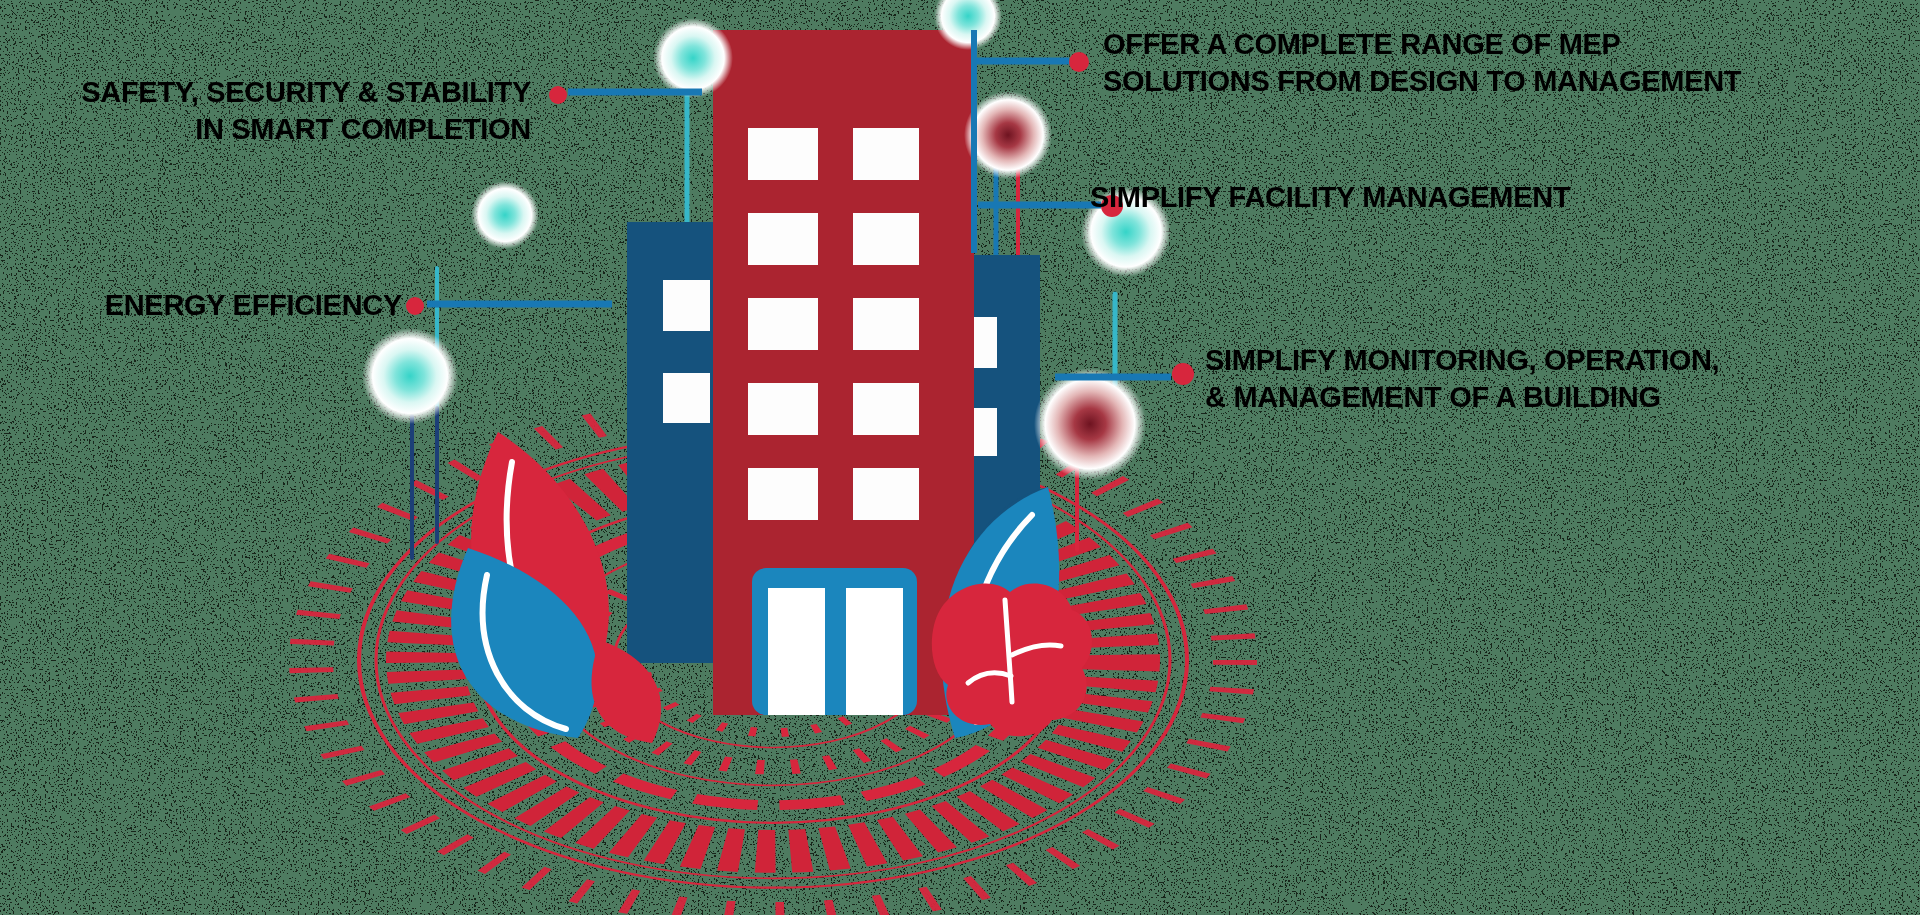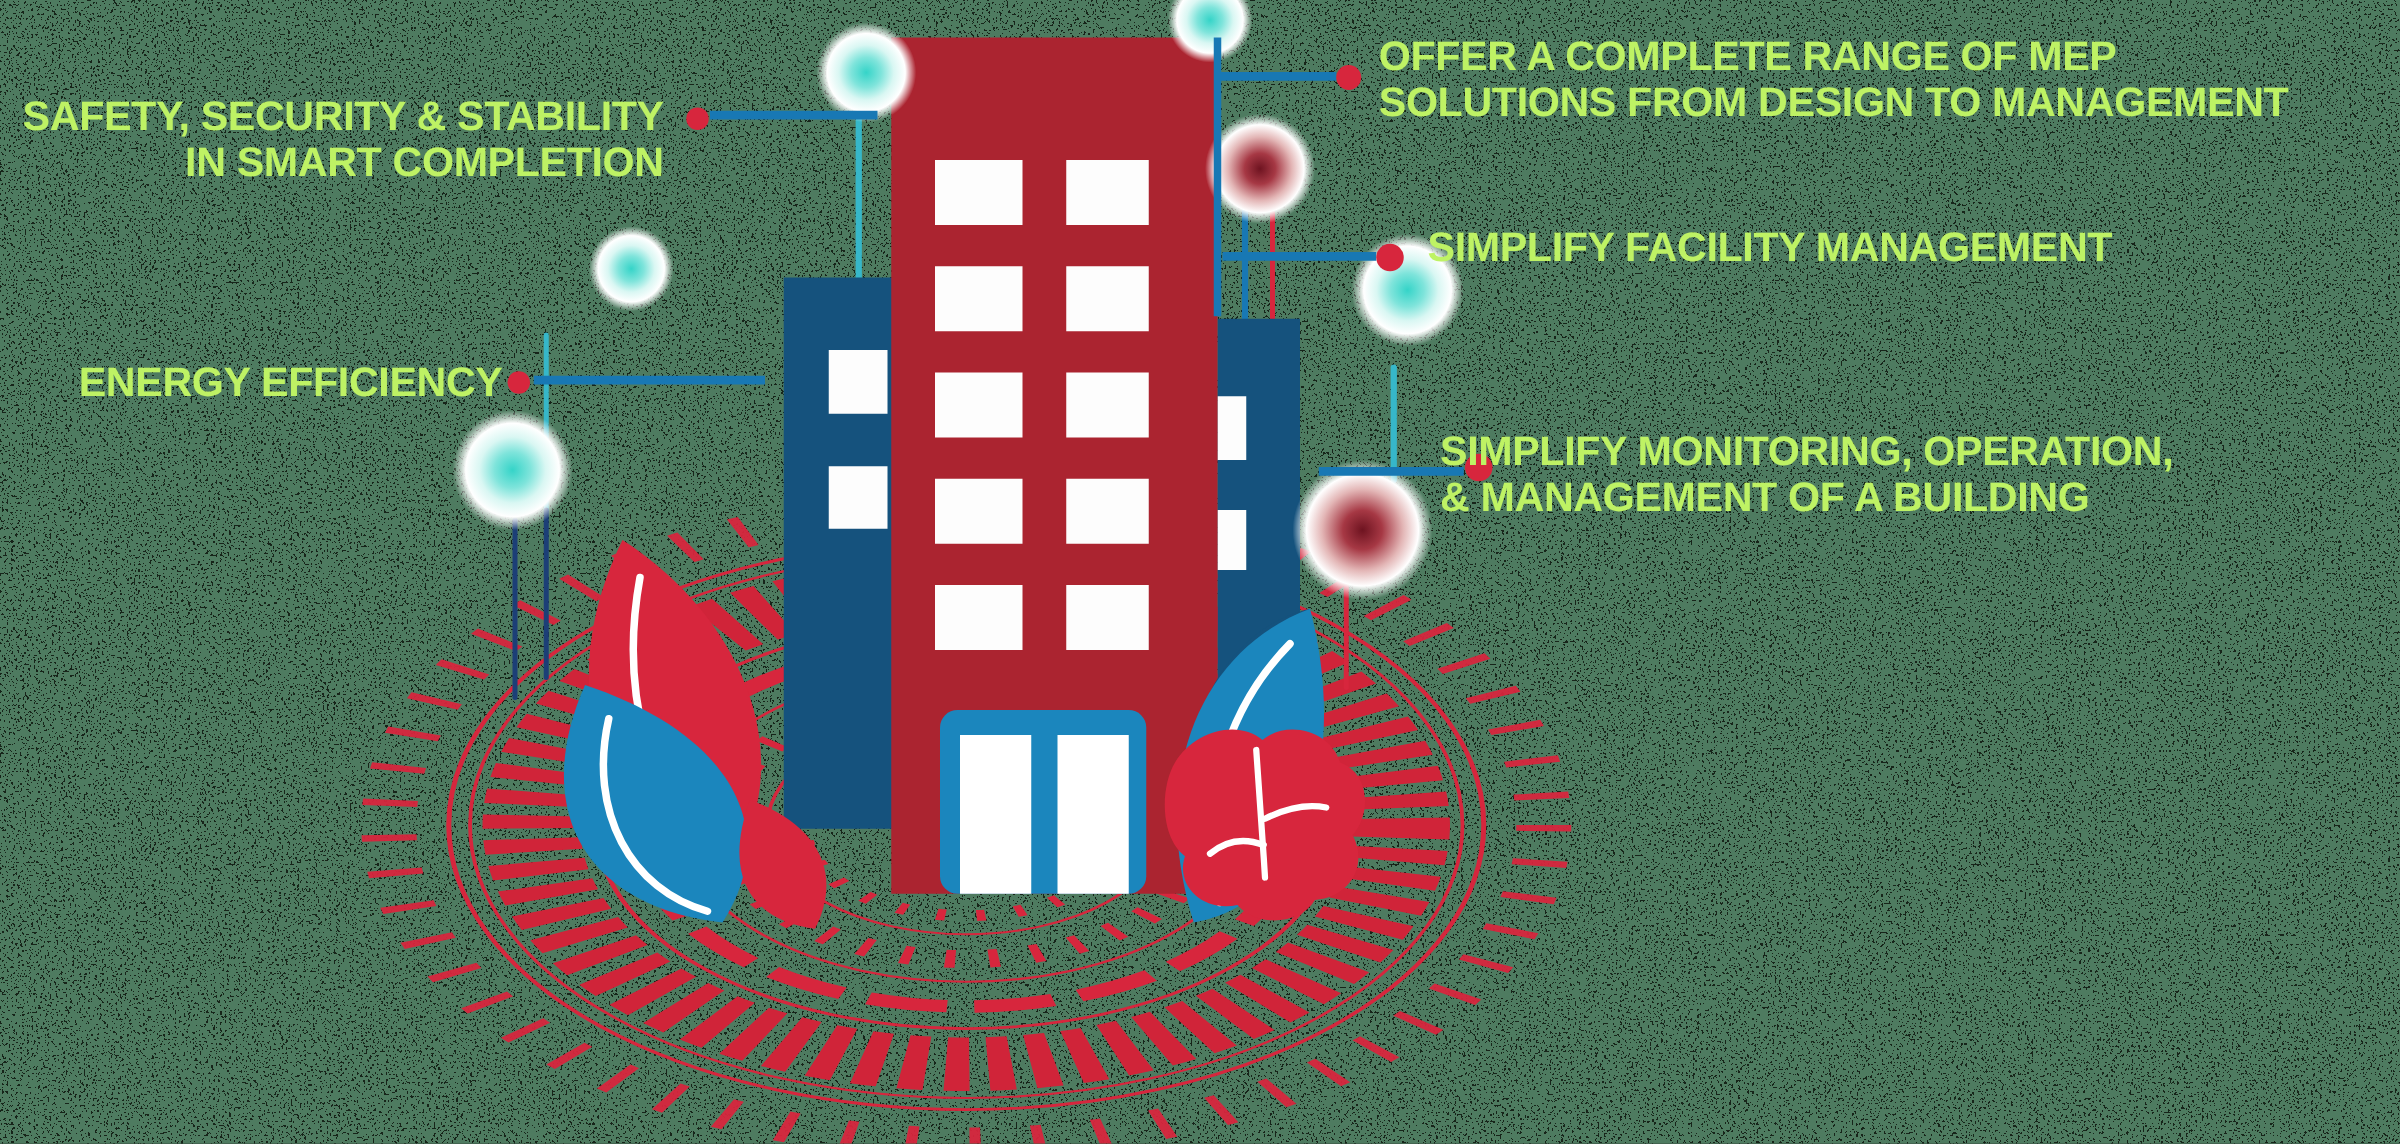--- a/index.html
+++ b/index.html
@@ -1,20 +1,20 @@
 <!DOCTYPE html>
 <html><head>
 <meta charset="utf-8">
 <style>
   html,body{margin:0;padding:0;background:#222;}
   .stage{position:relative;width:1920px;height:915px;overflow:hidden;background:#4e7b60;
          font-family:"Liberation Sans", sans-serif;}
   .layer{position:absolute;left:0;top:0;width:1920px;height:915px;}
-  .callout{position:absolute;font-weight:800;font-size:33px;line-height:37px;
-           color:#bef264;letter-spacing:-0.3px;white-space:nowrap;}
+  .callout{position:absolute;font-weight:800;font-size:29px;line-height:37px;
+           color:#000000;letter-spacing:-0.3px;white-space:nowrap;}
   .align-right{text-align:right;}
 </style>
 </head>
 <body>
 
 <div class="stage">
 
   <svg class="layer" width="1920" height="915" viewBox="0 0 1920 915">
     <defs>
       <filter id="speckle" x="0" y="0" width="100%" height="100%">
@@ -156,22 +156,22 @@
 
   <div class="callout align-right" style="right:1518px;top:287px;">
     <div>ENERGY EFFICIENCY</div>
   </div>
 
   <div class="callout" style="left:1103px;top:26px;">
     <div>OFFER A COMPLETE RANGE OF MEP</div>
     <div>SOLUTIONS FROM DESIGN TO MANAGEMENT</div>
   </div>
 
-  <div class="callout" style="left:1142px;top:179px;">
+  <div class="callout" style="left:1090px;top:179px;">
     <div>SIMPLIFY FACILITY MANAGEMENT</div>
   </div>
 
-  <div class="callout" style="left:1152px;top:342px;">
+  <div class="callout" style="left:1205px;top:342px;">
     <div>SIMPLIFY MONITORING, OPERATION,</div>
     <div>&amp; MANAGEMENT OF A BUILDING</div>
   </div>
 
 </div>
 
 </body></html>

